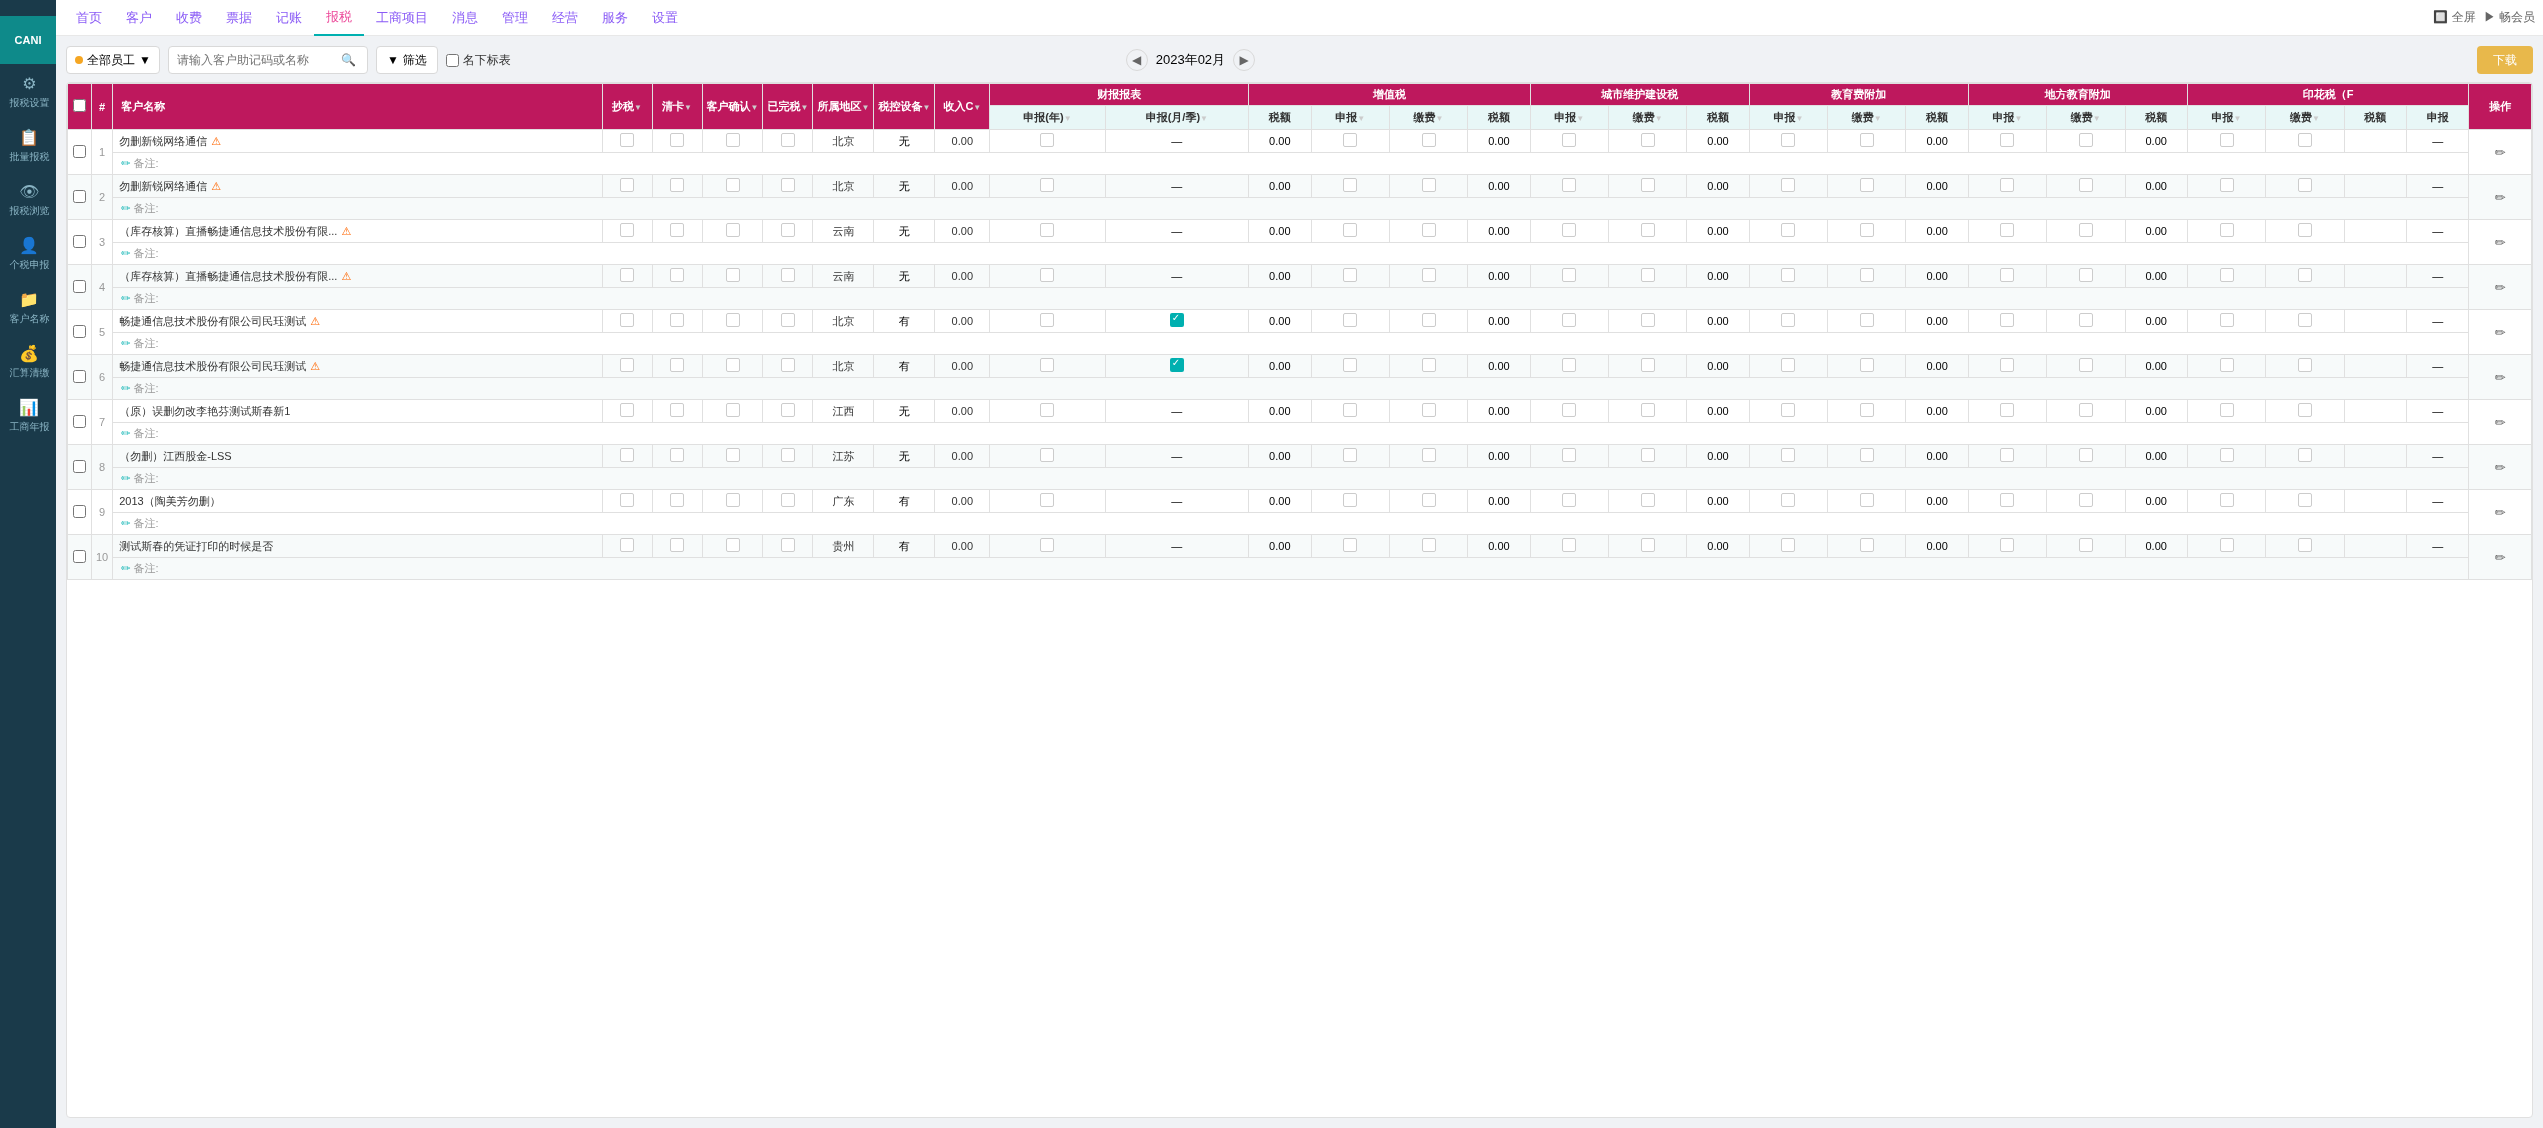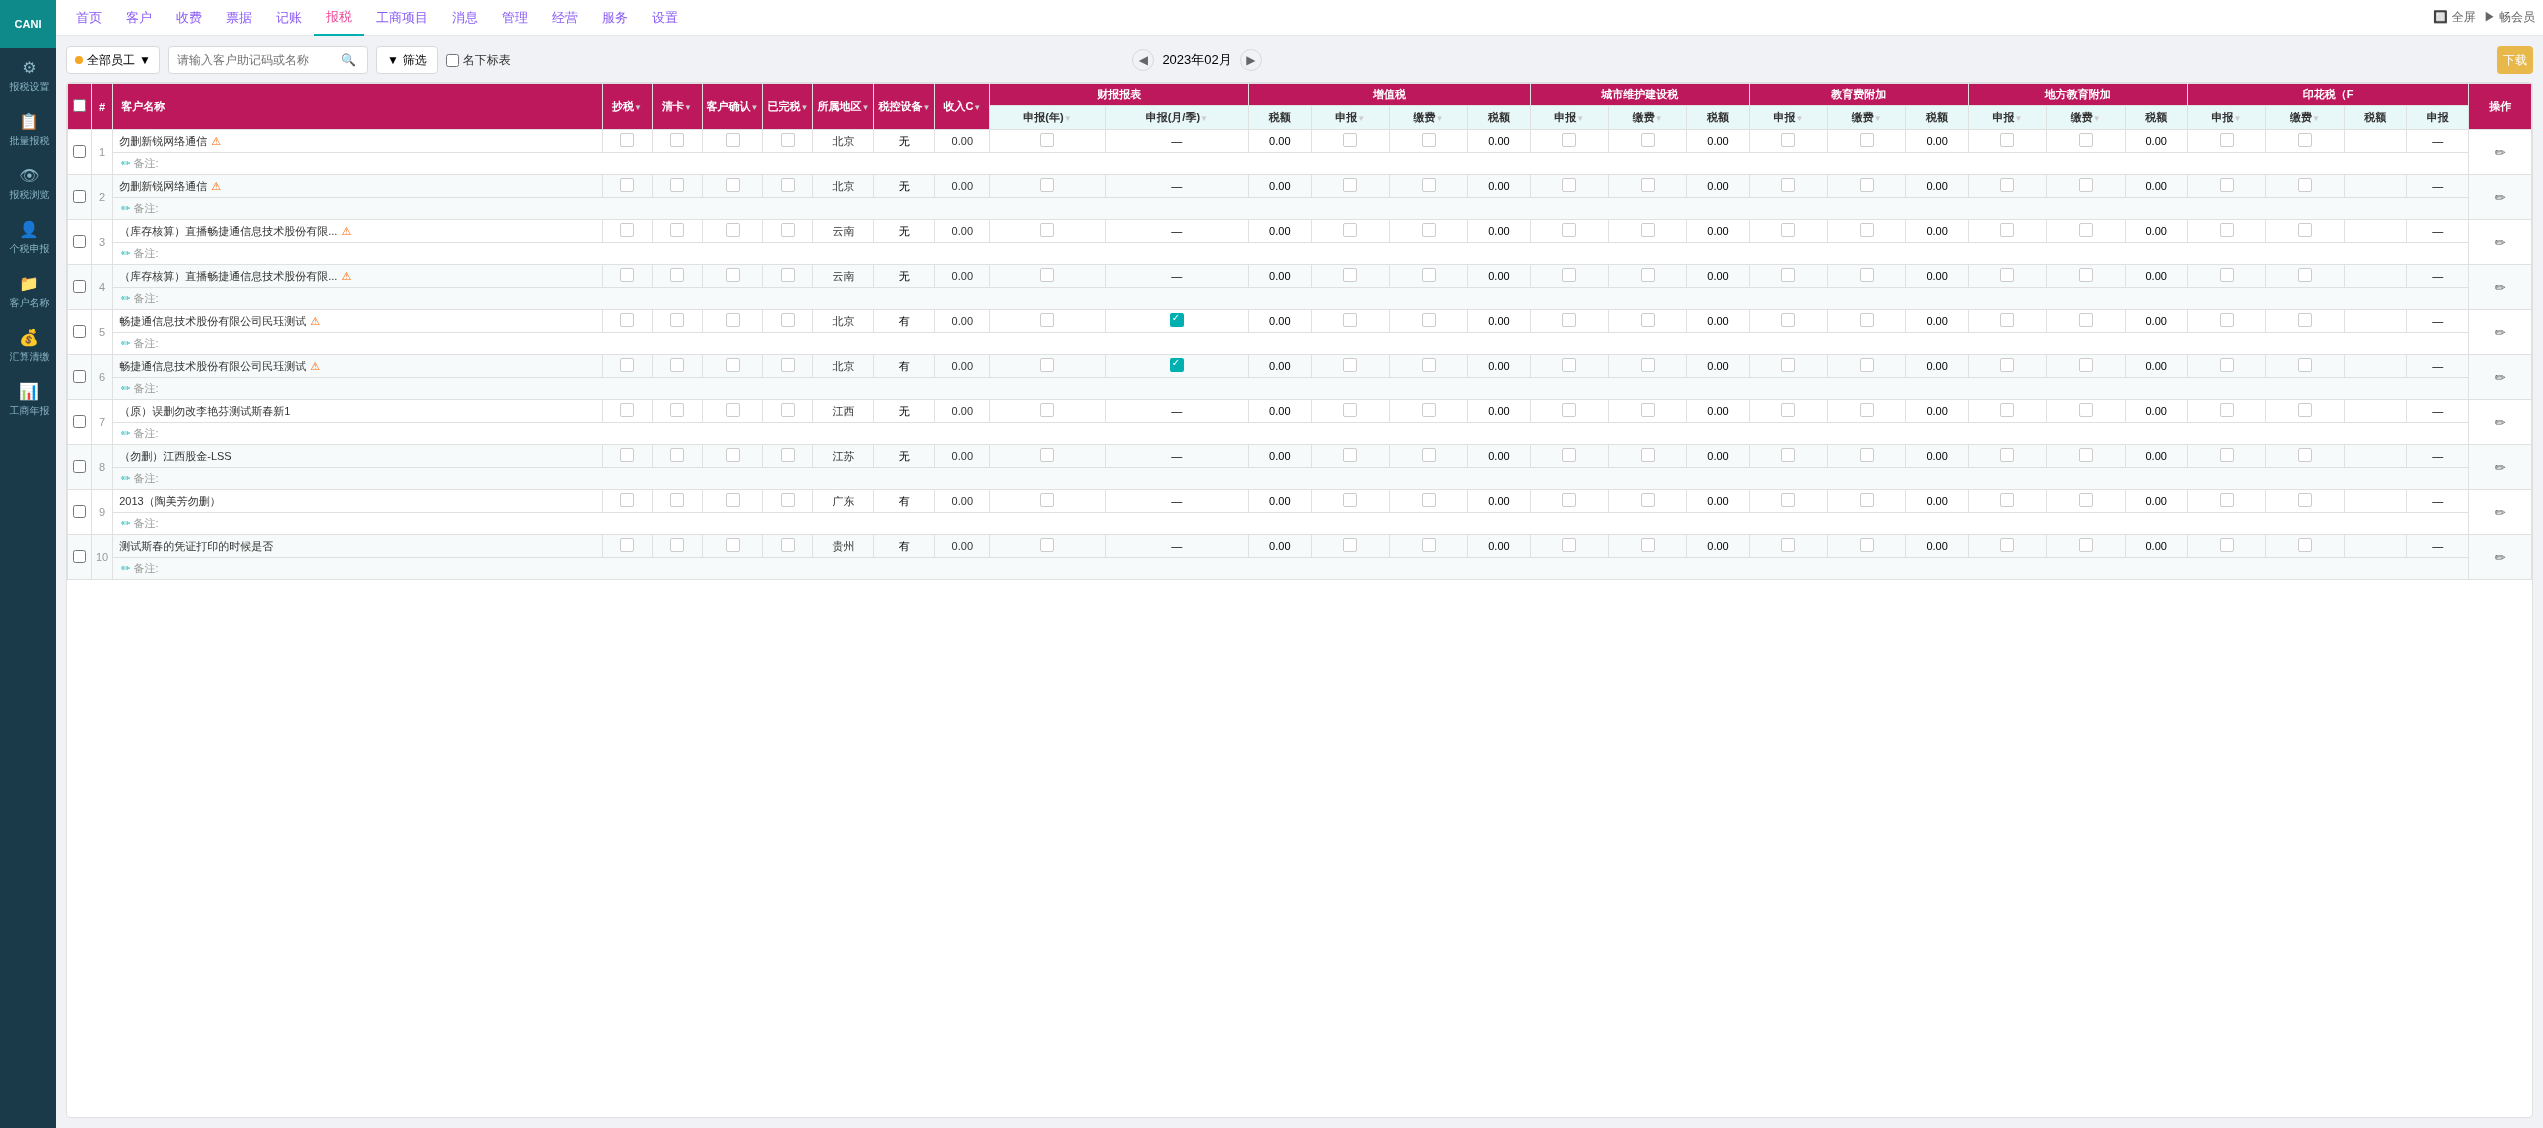--- a/index.html
+++ b/index.html
@@ -5,21 +5,21 @@
     * { box-sizing: border-box; margin: 0; padding: 0; }
     body { font-family: 'Microsoft YaHei', Arial, sans-serif; font-size: 12px; background: #f0f2f5; display: flex; height: 100vh; overflow: hidden; }
 
     
     .sidebar {
       width: 56px;
       background: #1a3a4a;
       display: flex;
       flex-direction: column;
       align-items: flex-end;
-      padding-top: 0;
+      padding-top: 16px;
       flex-shrink: 0;
     }
     .sidebar-logo {
       width: 56px;
       height: 48px;
       background: #0e8a8a;
       display: flex;
       align-items: center;
       justify-content: center;
       color: white;
@@ -179,21 +179,21 @@
       align-items: center;
       justify-content: center;
       cursor: pointer;
       font-size: 12px;
       color: #666;
     }
     .download-btn {
       background: #e8b84b;
       color: #fff;
       border: none;
-      padding: 4px 6px;
+      padding: 4px 16px;
       border-radius: 4px;
       font-size: 12px;
       cursor: pointer;
       height: 28px;
       margin-left: auto;
     }
 
     
     .table-container {
       flex: 1;

